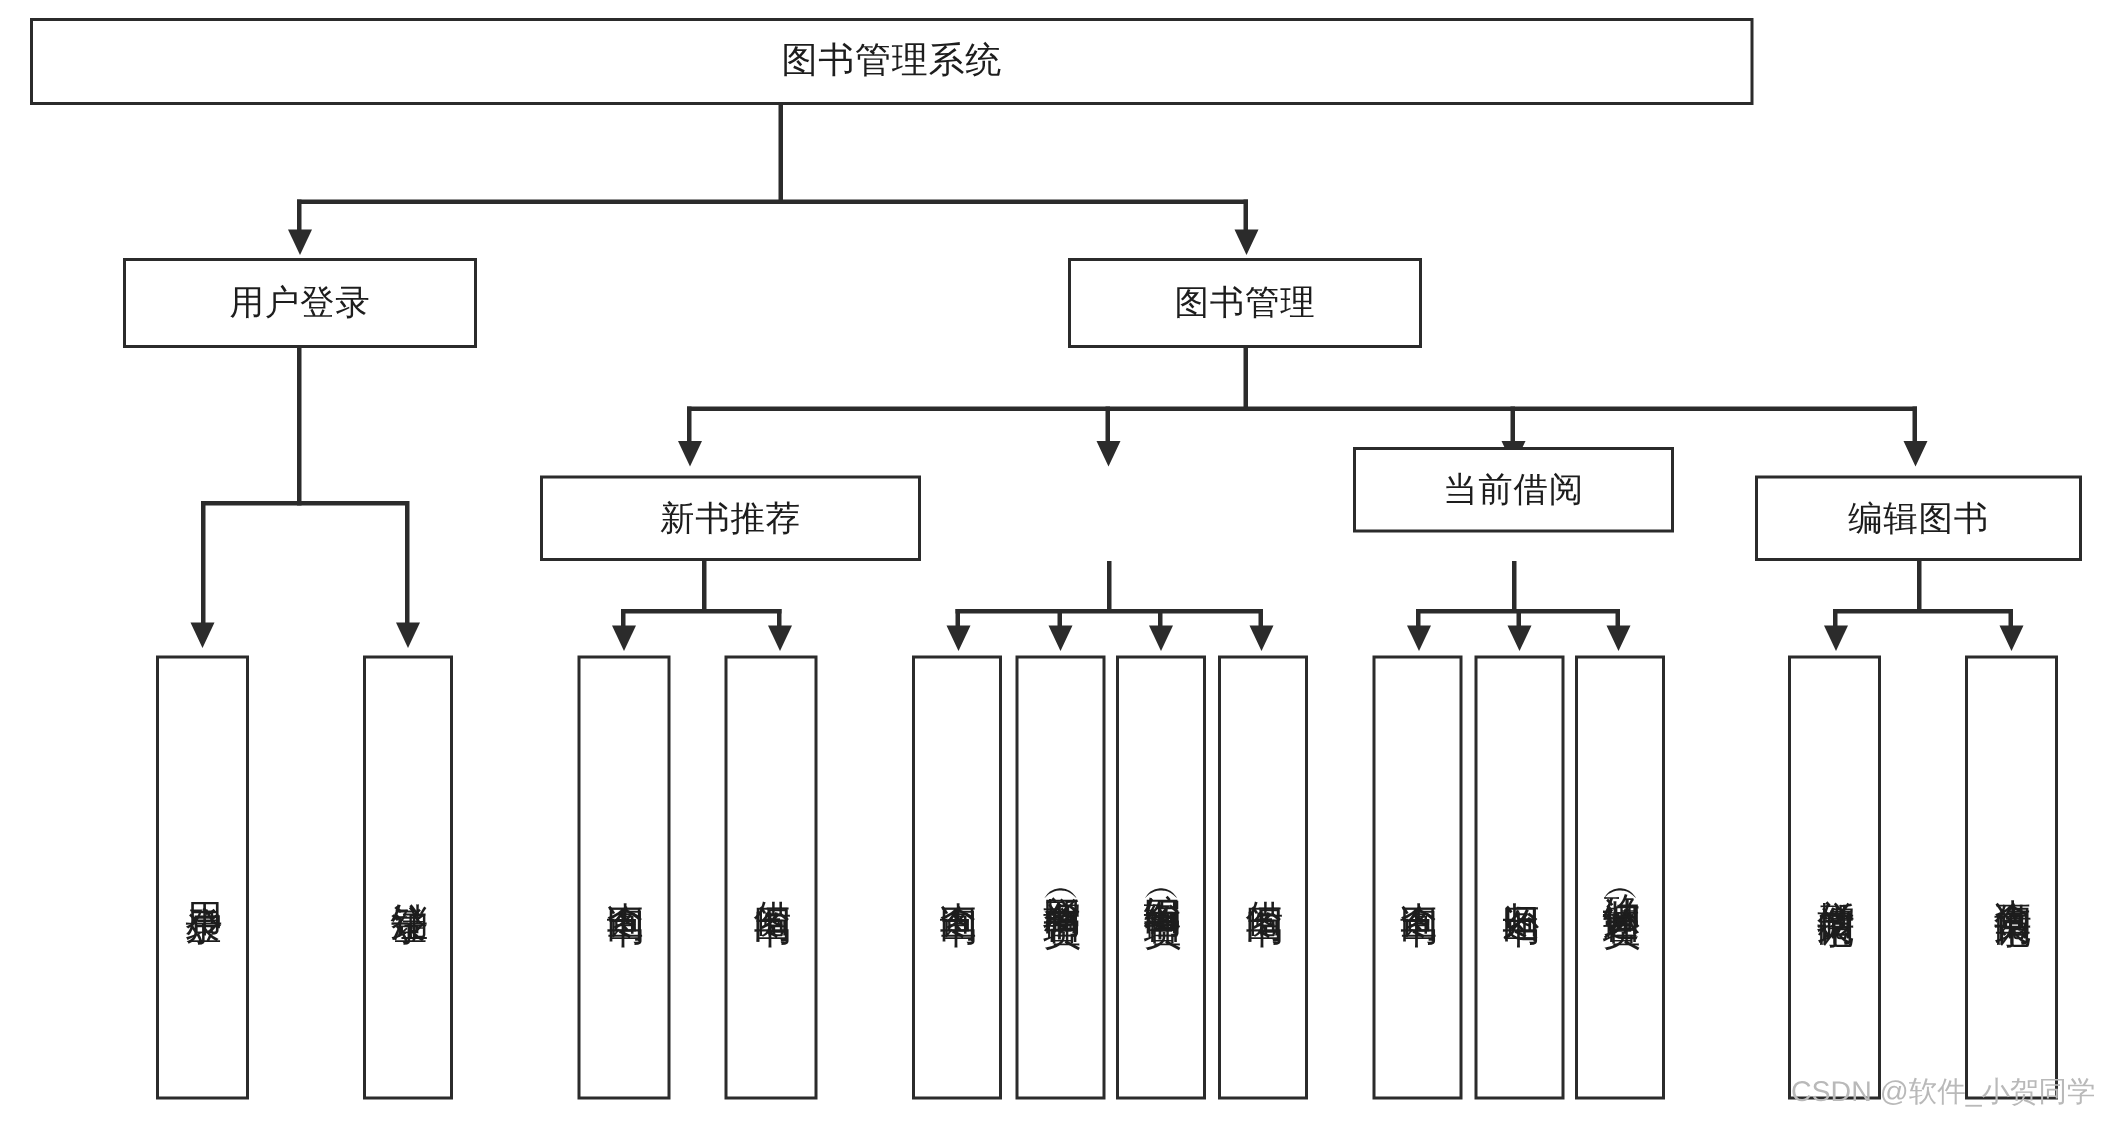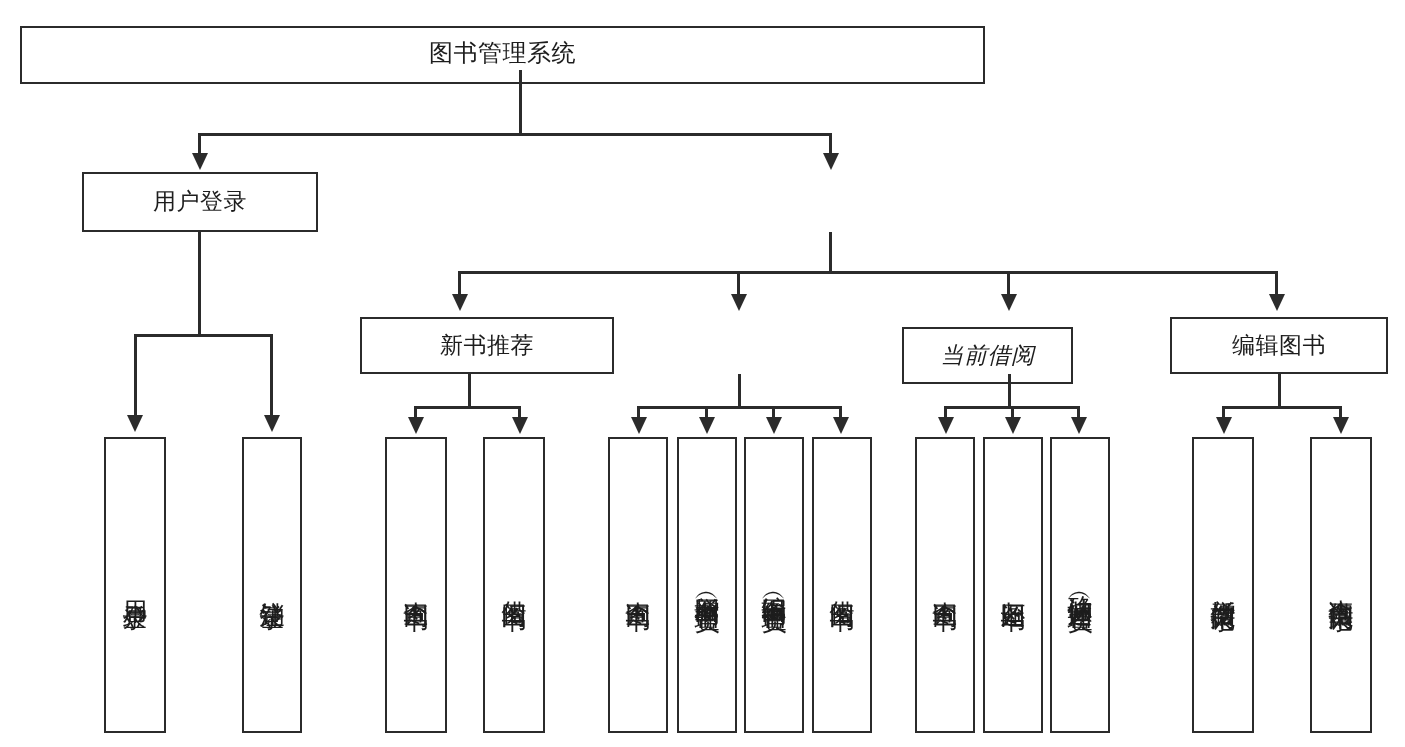--- a/index.html
+++ b/index.html
@@ -75,35 +75,38 @@
     color: #b9b9b9;
     white-space: nowrap;
     font-family: "Liberation Sans", "DejaVu Sans", sans-serif;
   }
 </style>
 </head>
 <body>
 
 <div id="canvas">
 
-  <div class="node horiz root" style="left:20px; top:26px; width:965px; height:58px;font-family:Liberation Mono, monospace;">
+  <div class="node horiz root" style="left:20px; top:12px; width:1149px; height:58px;">
     <span class="label">图书管理系统</span>
   </div>
 
   <div class="vline" style="left:519px; top:70px; width:3px; height:65px;"></div>
   <div class="hline" style="left:198px; top:133px; width:634px; height:3px;"></div>
   <div class="vline" style="left:198px; top:133px; width:3px; height:24px;"></div>
   <div class="arrow" style="left:192px; top:153px;"></div>
   <div class="vline" style="left:829px; top:133px; width:3px; height:24px;"></div>
   <div class="arrow" style="left:823px; top:153px;"></div>
 
   <div class="node horiz" style="left:82px; top:172px; width:236px; height:60px;">
     <span class="label">用户登录</span>
   </div>
 
+  <div class="node horiz" style="left:712px; top:172px; width:236px; height:60px;">
+    <span class="label">图书管理</span>
+  </div>
 
   <div class="vline" style="left:198px; top:232px; width:3px; height:105px;"></div>
   <div class="hline" style="left:134px; top:334px; width:136px; height:3px;"></div>
   <div class="vline" style="left:134px; top:334px; width:3px; height:84px;"></div>
   <div class="arrow" style="left:127px; top:415px;"></div>
   <div class="vline" style="left:270px; top:334px; width:3px; height:84px;"></div>
   <div class="arrow" style="left:264px; top:415px;"></div>
 
   <div class="vline" style="left:829px; top:232px; width:3px; height:42px;"></div>
   <div class="hline" style="left:458px; top:271px; width:820px; height:3px;"></div>
@@ -112,21 +115,21 @@
   <div class="vline" style="left:737px; top:271px; width:3px; height:26px;"></div>
   <div class="arrow" style="left:731px; top:294px;"></div>
   <div class="vline" style="left:1007px; top:271px; width:3px; height:26px;"></div>
   <div class="arrow" style="left:1001px; top:294px;"></div>
   <div class="vline" style="left:1275px; top:271px; width:3px; height:26px;"></div>
   <div class="arrow" style="left:1269px; top:294px;"></div>
 
   <div class="node horiz" style="left:360px; top:317px; width:254px; height:57px;">
     <span class="label">新书推荐</span>
   </div>
-  <div class="node horiz" style="left:902px; top:327px; width:171px; height:57px;font-style:italic;">
+  <div class="node horiz" style="left:902px; top:298px; width:214px; height:57px;">
     <span class="label">当前借阅</span>
   </div>
   <div class="node horiz" style="left:1170px; top:317px; width:218px; height:57px;">
     <span class="label">编辑图书</span>
   </div>
 
   <div class="vline" style="left:468px; top:374px; width:3px; height:34px;"></div>
   <div class="hline" style="left:414px; top:406px; width:107px; height:3px;"></div>
   <div class="vline" style="left:414px; top:406px; width:3px; height:14px;"></div>
   <div class="arrow" style="left:408px; top:417px;"></div>
@@ -193,14 +196,15 @@
   <div class="node vert" style="left:1050px; top:437px; width:60px; height:296px;">
     <span class="label">确认归还（管理员）</span>
   </div>
   <div class="node vert" style="left:1192px; top:437px; width:62px; height:296px;">
     <span class="label">新增借阅记录</span>
   </div>
   <div class="node vert" style="left:1310px; top:437px; width:62px; height:296px;">
     <span class="label">查询借阅记录</span>
   </div>
 
+  <div id="watermark">CSDN @软件_小贺同学</div>
 
 </div>
 
 </body></html>

